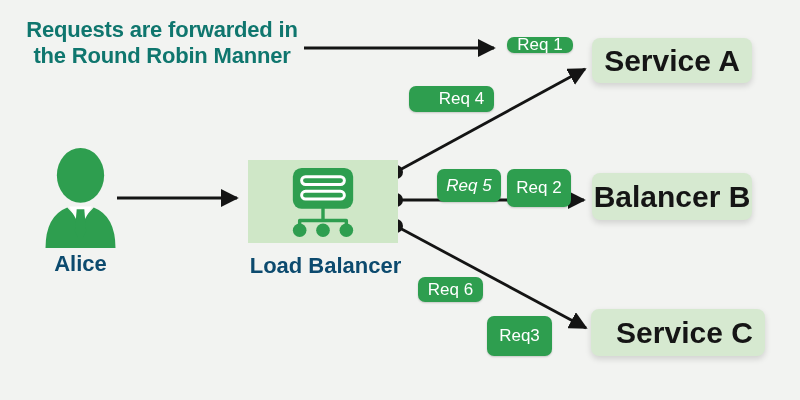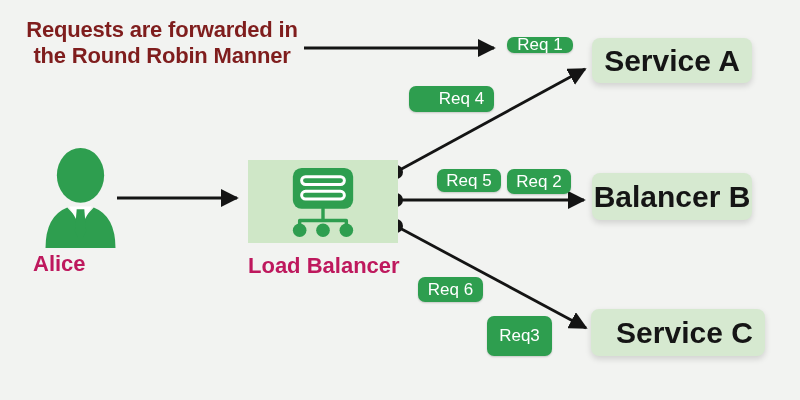--- a/index.html
+++ b/index.html
@@ -7,39 +7,39 @@
     position:relative;
     width:800px;height:400px;
     background:#f2f3f1;
     font-family:"Liberation Sans", sans-serif;
     overflow:hidden;
   }
   .wires{position:absolute;left:0;top:0;width:800px;height:400px;z-index:1;}
 
   .title{
     position:absolute;left:14px;top:17px;width:296px;
-    text-align:center;color:#7f1d1d;
+    text-align:center;color:#0f766e;
     font-size:22px;font-weight:600;line-height:26px;
     letter-spacing:-0.2px;
     z-index:2;
   }
   .title span{display:block;}
 
   .badge{
     position:absolute;z-index:3;
     background:#2e9e4f;color:#ffffff;
     border-radius:7px;
     font-size:17px;font-weight:400;
     display:flex;align-items:center;justify-content:center;
     box-shadow:0 1px 2px rgba(0,0,0,0.18);
   }
   .badge.req1{left:507px;top:37px;width:66px;height:16px;text-align:center;}
   .badge.req4{left:409px;top:86px;width:65px;height:26px;padding-left:20px;}
-  .badge.req5{left:437px;top:169px;width:64px;height:23px;}
-  .badge.req2{left:507px;top:169px;width:64px;height:25px;}
+  .badge.req5{left:437px;top:169px;width:64px;height:33px;font-style:italic;}
+  .badge.req2{left:507px;top:169px;width:64px;height:38px;}
   .badge.req6{left:418px;top:277px;width:65px;height:25px;}
   .badge.req3{left:487px;top:316px;width:65px;height:40px;}
 
   .service{
     position:absolute;z-index:2;
     background:#d6e9d0;color:#151515;
     border-radius:8px;
     font-size:30px;font-weight:600;
     display:flex;align-items:center;justify-content:center;
     box-shadow:0 3px 6px rgba(0,0,0,0.14);
@@ -47,22 +47,22 @@
   .service.a{left:592px;top:38px;width:160px;height:45px;}
   .service.b{left:592px;top:173px;width:160px;height:47px;}
   .service.c{left:591px;top:309px;width:161px;height:47px;padding-left:13px;}
 
   .lb-box{
     position:absolute;left:248px;top:160px;width:150px;height:83px;
     background:#cfe7c7;z-index:2;
     display:flex;align-items:center;justify-content:center;
   }
   .node-label{
-    position:absolute;z-index:2;color:#be185d;
-    font-size:22px;font-weight:600;text-align:left;
+    position:absolute;z-index:2;color:#0c4a6e;
+    font-size:22px;font-weight:600;text-align:center;
   }
   .lb-label{left:248px;top:253px;width:155px;}
   .alice-label{left:33px;top:251px;width:95px;}
 
   .actor-icon{position:absolute;left:33px;top:146px;width:95px;height:104px;z-index:2;}
 </style>
 </head>
 <body>
 
 <div class="canvas">

